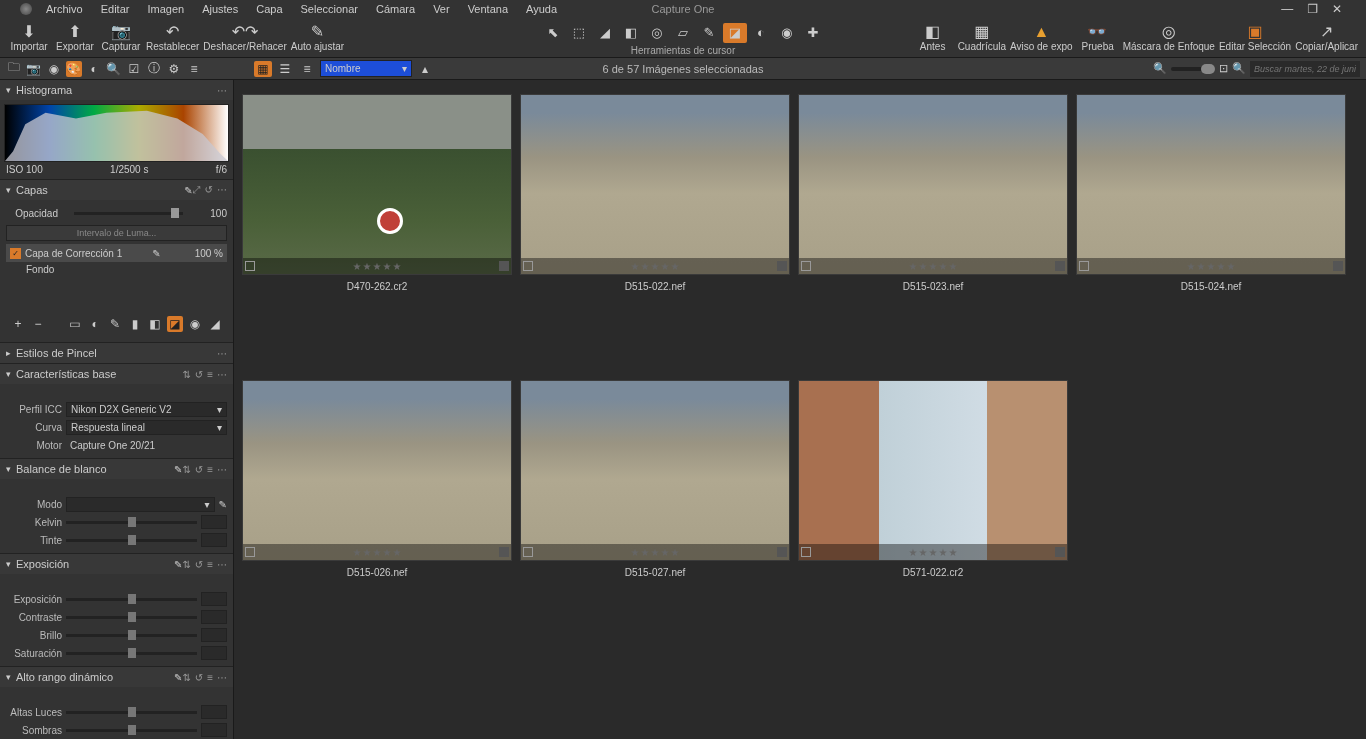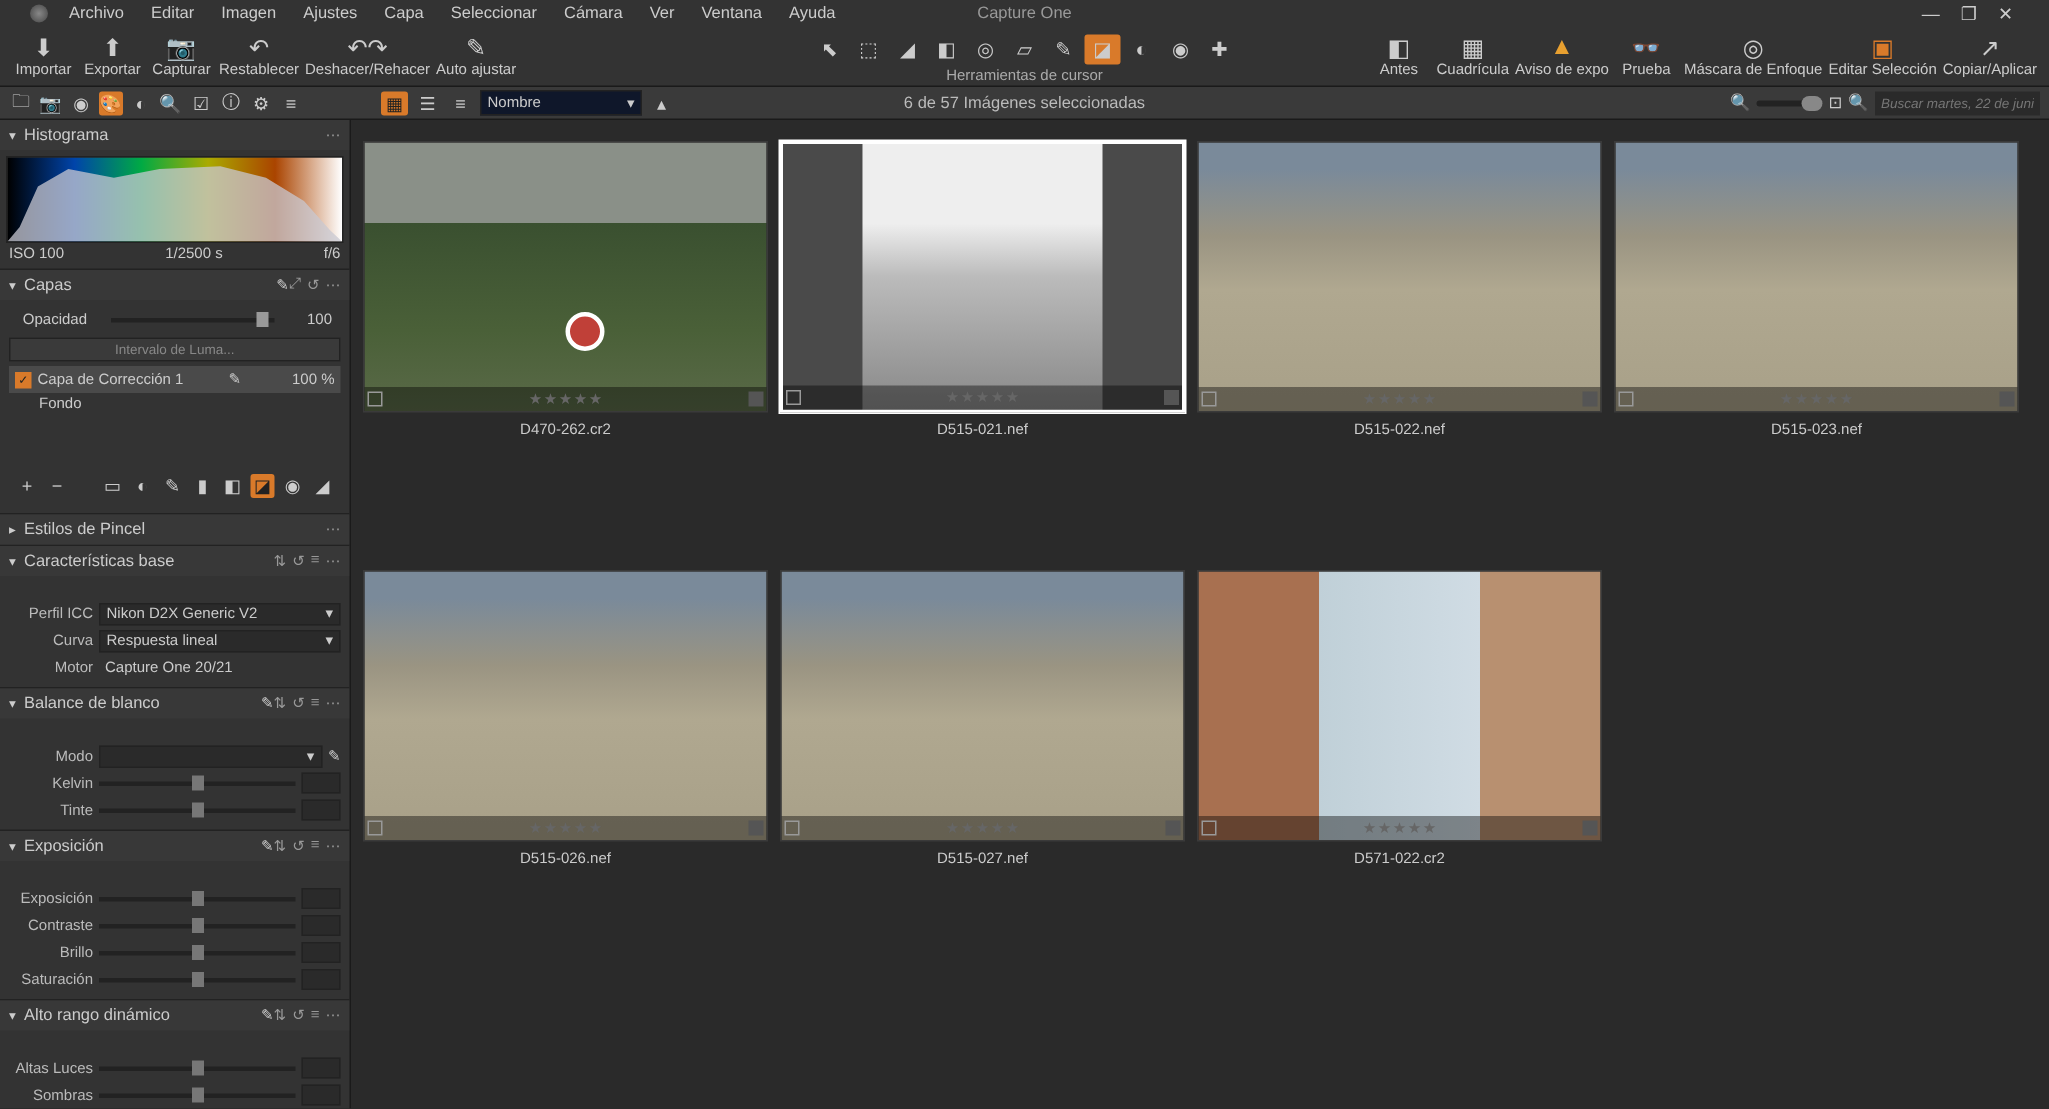--- a/index.html
+++ b/index.html
@@ -24,21 +24,21 @@
 .tb-cursor-row .ci.active { background: #d97a2a; }
 .cursor-label { font-size: 10px; color: #aaa; margin-top: 2px; }
 
 .secondary { height: 22px; background: #3a3a3a; display: flex; align-items: center; border-bottom: 1px solid #1a1a1a; position: relative; }
 .sec-left { display: flex; align-items: center; gap: 4px; padding-left: 6px; }
 .sec-left .si { width: 16px; height: 16px; display: flex; align-items: center; justify-content: center; font-size: 12px; border-radius: 2px; }
 .sec-left .si.active { background: #d97a2a; color: #fff; }
 .sec-center-l { display: flex; align-items: center; gap: 4px; margin-left: 52px; }
 .sec-center-l .si { width: 18px; height: 16px; display: flex; align-items: center; justify-content: center; font-size: 12px; border-radius: 2px; }
 .sec-center-l .si.active { background: #d97a2a; color: #222; }
-.sort-dd { background: #0f172a; border: 1px solid #222; height: 17px; width: 108px; font-size: 10px; padding: 0 4px; display: flex; align-items: center; justify-content: space-between; }
+.sort-dd { background: #1d4ed8; border: 1px solid #222; height: 17px; width: 92px; font-size: 10px; padding: 0 4px; display: flex; align-items: center; justify-content: space-between; }
 .sel-info { position: absolute; left: 50%; transform: translateX(-50%); font-size: 11px; color: #bbb; }
 .sec-right { margin-left: auto; display: flex; align-items: center; gap: 4px; padding-right: 6px; }
 .slider-mini { width: 44px; height: 4px; background: #222; position: relative; border-radius: 2px; }
 .slider-mini .th { width: 14px; height: 10px; background: #888; border-radius: 5px; position: absolute; right: 0; top: -3px; }
 .search { background: #2a2a2a; border: none; height: 16px; width: 110px; font-size: 9px; color: #666; padding: 0 4px; font-style: italic; }
 
 .main { display: flex; height: calc(100% - 80px); }
 
 .sidebar { width: 234px; background: #333; border-right: 1px solid #1a1a1a; overflow-y: hidden; }
 .panel { border-bottom: 1px solid #222; }
@@ -51,21 +51,21 @@
 .histo-body { padding: 4px; }
 .histo { height: 58px; background: linear-gradient(to right, #000, #04a, #0a4, #aa0, #a40, #fff); position: relative; border: 1px solid #222; overflow: hidden; }
 .histo svg { position: absolute; top: 0; left: 0; width: 100%; height: 100%; }
 .histo-info { display: flex; justify-content: space-between; font-size: 10px; padding: 2px 2px 0; }
 
 .layers-body { padding: 4px 6px; }
 .op-row { display: flex; align-items: center; gap: 16px; font-size: 10px; height: 18px; }
 .op-row .lbl { width: 52px; text-align: right; }
 .op-row .sl { flex: 1; height: 3px; background: #222; position: relative; }
 .op-row .sl .th { width: 8px; height: 10px; background: #999; position: absolute; right: 4px; top: -4px; }
-.op-row .val { width: 28px; text-align: center; }
+.op-row .val { width: 28px; text-align: right; }
 .luma-bar { height: 16px; background: #3a3a3a; border: 1px solid #222; text-align: center; font-size: 9px; line-height: 14px; color: #888; margin: 3px 0; }
 .layer-item { display: flex; align-items: center; height: 18px; font-size: 10px; background: #444; padding: 0 4px; gap: 4px; }
 .layer-item.sel { background: #4a4a4a; }
 .layer-item .cb { width: 11px; height: 11px; background: #d97a2a; display: flex; align-items: center; justify-content: center; font-size: 8px; color: #222; }
 .layer-item .val { margin-left: auto; }
 .bg-item { height: 18px; font-size: 10px; padding: 2px 20px; }
 .layers-tools { display: flex; gap: 4px; padding: 6px 4px; align-items: center; }
 .layers-tools .lt { width: 16px; height: 16px; display: flex; align-items: center; justify-content: center; font-size: 12px; border-radius: 2px; }
 .layers-tools .lt.active { background: #d97a2a; color: #222; }
 .layers-tools .spacer { flex: 1; }
@@ -487,35 +487,20 @@
               <span class="star">★</span>
               <span class="star">★</span>
               <span class="star">★</span>
               <span class="star">★</span>
               <span class="star">★</span>
               <span class="tag"></span>
             </div>
           </div>
           <div class="thumb-name">D470-262.cr2</div>
         </div>
-        <div class="thumb selected">
-          <div class="thumb-img img1">
-            <div class="img1b"></div>
-            <div class="thumb-bar">
-              <span class="cb"></span>
-              <span class="star">★</span>
-              <span class="star">★</span>
-              <span class="star">★</span>
-              <span class="star">★</span>
-              <span class="star">★</span>
-              <span class="tag"></span>
-            </div>
-          </div>
-          <div class="thumb-name">D515-021.nef</div>
-        </div>
         <div class="thumb">
           <div class="thumb-img fog">
             <div class="thumb-bar">
               <span class="cb"></span>
               <span class="star">★</span>
               <span class="star">★</span>
               <span class="star">★</span>
               <span class="star">★</span>
               <span class="star">★</span>
               <span class="tag"></span>
@@ -542,20 +527,34 @@
             <div class="thumb-bar">
               <span class="cb"></span>
               <span class="star">★</span>
               <span class="star">★</span>
               <span class="star">★</span>
               <span class="star">★</span>
               <span class="star">★</span>
               <span class="tag"></span>
             </div>
           </div>
+          <div class="thumb-name">D515-024.nef</div>
+        </div>
+        <div class="thumb">
+          <div class="thumb-img fog">
+            <div class="thumb-bar">
+              <span class="cb"></span>
+              <span class="star">★</span>
+              <span class="star">★</span>
+              <span class="star">★</span>
+              <span class="star">★</span>
+              <span class="star">★</span>
+              <span class="tag"></span>
+            </div>
+          </div>
           <div class="thumb-name">D515-026.nef</div>
         </div>
         <div class="thumb">
           <div class="thumb-img fog">
             <div class="thumb-bar">
               <span class="cb"></span>
               <span class="star">★</span>
               <span class="star">★</span>
               <span class="star">★</span>
               <span class="star">★</span>

